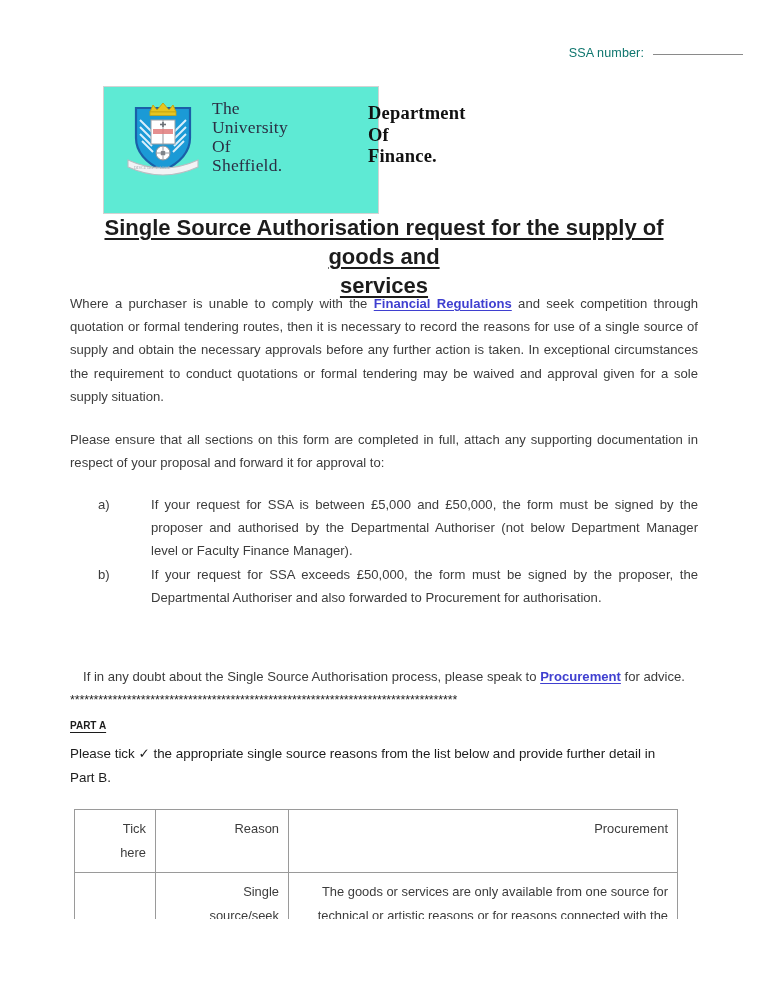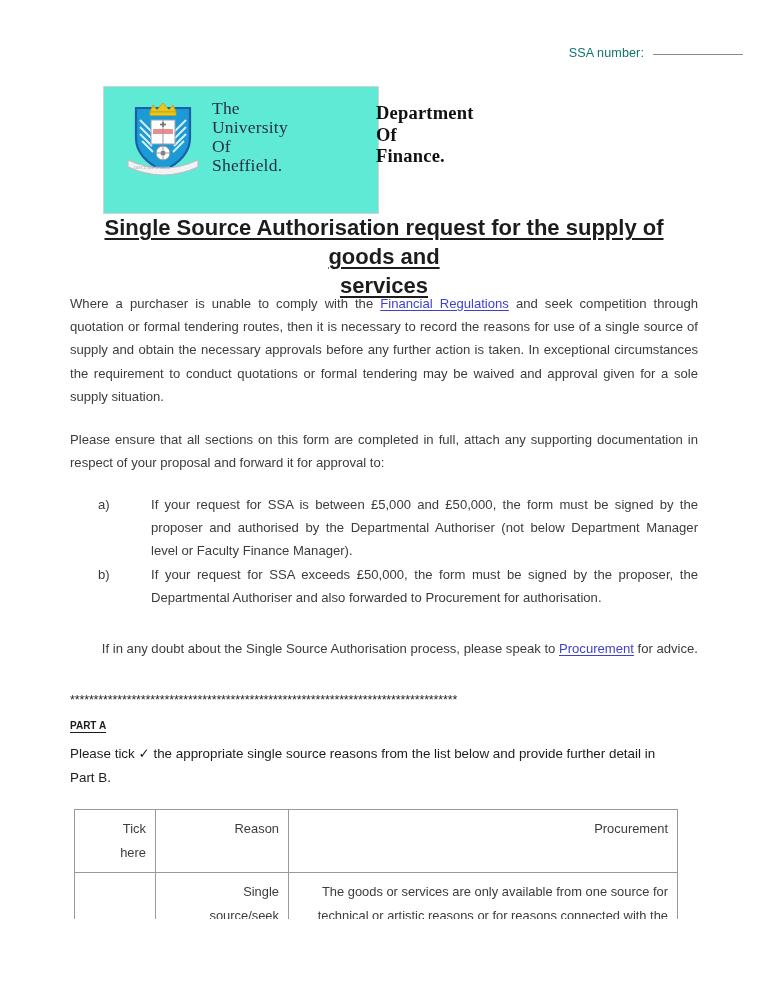--- a/index.html
+++ b/index.html
@@ -81,21 +81,20 @@
   .dept {
     position: absolute;
     left: 368px;
     top: 103px;
     font-family: "Liberation Serif", serif;
     font-weight: bold;
     font-size: 18.5px;
     line-height: 21.5px;
     color: #111;
     letter-spacing: .2px;
-    margin-left: 8px;
   }
 
   
   .main-heading {
     position: absolute;
     left: 70px;
     top: 213px;
     width: 628px;
     text-align: center;
     font-size: 22px;
@@ -110,26 +109,27 @@
     position: absolute;
     left: 70px;
     width: 628px;
     font-size: 13.1px;
     line-height: 23.2px;
     color: #3c3c3c;
     text-align: justify;
   }
   .p1 { top: 292px; }
   .p2 { top: 428px; }
-  .p3 { top: 637px; text-align: right; }
+  .p3 { top: 665px; text-align: center; }
 
   a.link {
     color: #3f3fd0;
     text-decoration: underline;
     text-underline-offset: 2px;
+    font-weight: bold;
   }
 
   
   .letter-list {
     position: absolute;
     left: 98px;
     top: 493px;
     width: 600px;
     font-size: 13.1px;
     line-height: 23.2px;

